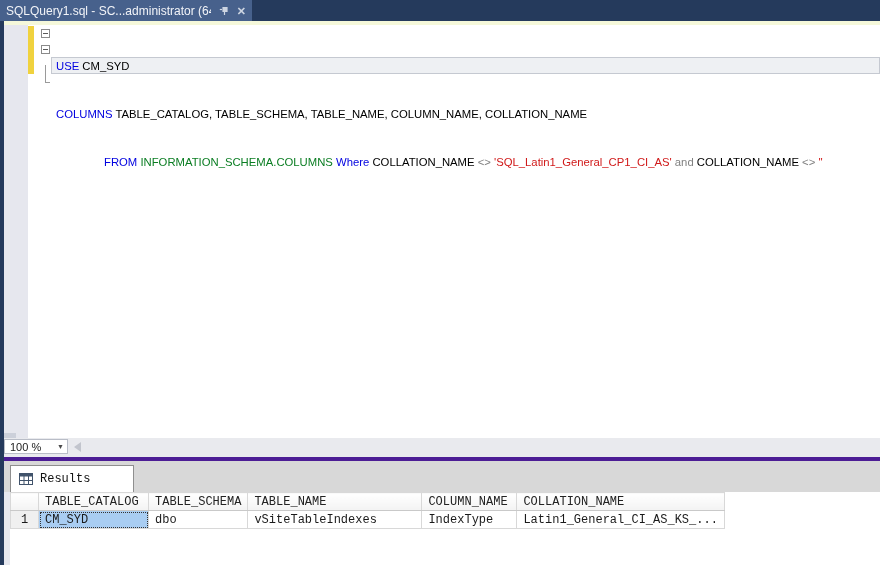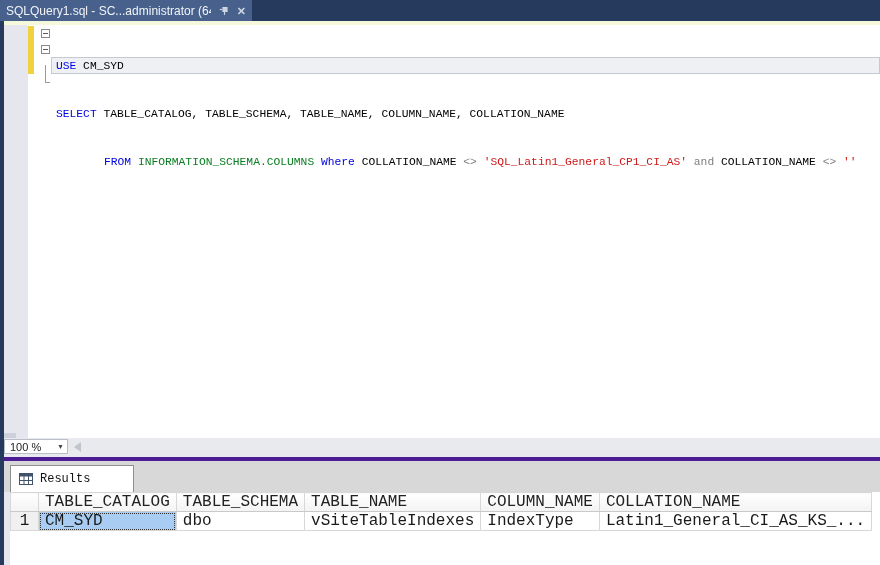--- a/index.html
+++ b/index.html
@@ -15,21 +15,21 @@
   .doc-tab .close{margin-left:7px;color:#cdd5e2;font-size:11px;font-weight:bold;line-height:12px;}
   .tab-underline{position:absolute;left:0;top:21px;width:880px;height:4px;background:#f5f8da;}
 
   
   .editor{position:absolute;left:0;top:25px;width:880px;height:413px;background:#ffffff;}
   .left-edge{position:absolute;left:0;top:21px;width:4px;height:544px;background:#253a5c;}
   .gutter{position:absolute;left:4px;top:0;width:24px;height:413px;background:#e6e7ee;}
   .changebar{position:absolute;left:28px;top:1px;width:6px;height:48px;background:#f0d23e;}
   .curline-box{position:absolute;left:51px;top:32px;right:0;height:17px;background:#eef0f3;
                border:1px solid #c5c9d1;box-sizing:border-box;}
-  .code{position:absolute;left:56px;top:1px;right:0;font-family:Liberation Mono, monospace;
+  .code{position:absolute;left:56px;top:1px;right:0;font-family:Liberation Sans, sans-serif;
         font-size:11.3px;line-height:16px;white-space:pre;}
   .code .line{height:16px;position:relative;}
   .code .line.indent{padding-left:48px;}
   .tok.kw{color:#0000e0;} .tok.sys{color:#0a7d22;text-align:center;} .tok.op{color:#808080;}
   .tok.str{color:#d01919;} .tok.pl{color:#000000;}
   .collapse-box{position:absolute;left:41px;width:9px;height:9px;background:#ffffff;
                 border:1px solid #8a8a8a;box-sizing:border-box;}
   .collapse-box:before{content:"";position:absolute;left:1px;right:1px;top:3px;height:1px;background:#5a5a5a;}
   .outline-vline{position:absolute;left:45px;top:40px;width:1px;height:17px;background:#9a9a9a;}
   .outline-tick{position:absolute;left:45px;top:57px;width:5px;height:1px;background:#9a9a9a;}
@@ -52,21 +52,21 @@
   .res-tab{position:absolute;left:6px;top:4px;width:124px;height:27px;background:#ffffff;
            border:1px solid #8f8f8f;border-bottom:none;box-sizing:border-box;
            display:flex;align-items:center;padding-left:8px;font-size:12px;color:#111;}
   .msg-tab{position:absolute;left:131px;top:7px;width:128px;height:24px;background:#e0e0e0;
            border:1px solid #bdbdbd;border-bottom:none;box-sizing:border-box;
            display:flex;align-items:center;padding-left:24px;font-size:12px;color:#111;margin-top:32px;}
   .tab-ico{margin-right:7px;display:inline-flex;}
 
   .grid-area{position:absolute;left:0;top:31px;width:876px;height:77px;background:#ffffff;}
   .grid-left-margin{position:absolute;left:0;top:0;width:6px;height:77px;background:#e6e7ee;}
-  .grid{position:absolute;left:6px;top:0;border-collapse:collapse;font-size:16px;color:#1a1a1a;}
+  .grid{position:absolute;left:6px;top:0;border-collapse:collapse;font-size:12px;color:#1a1a1a;}
   .grid td{border:1px solid #d8d8d8;height:18px;padding:0 6px;white-space:nowrap;overflow:hidden;box-sizing:border-box;}
   .grid .hdr td{background:linear-gradient(#ffffff,#f3f3f3);color:#222;border-bottom:1px solid #c9c9c9;}
   .grid .rownum{background:#f0f0f0;text-align:center;width:28px;padding:0;}
   .grid .corner{background:#f0f0f0;width:28px;}
   .cell-sel{background:#a9cdf2 !important;outline:1px dotted #333;outline-offset:-2px;}
   .w1{width:110px;} .w2{width:98px;margin-left:12px;} .w3{width:174px;} .w4{width:95px;} .w5{width:168px;}
 </style>
 </head>
 <body>
 
@@ -94,21 +94,21 @@
     <div class="changebar"></div>
     <div class="curline-box"></div>
 
     <div class="collapse-box" style="top:4px;"></div>
     <div class="collapse-box" style="top:20px;"></div>
     <div class="outline-vline"></div>
     <div class="outline-tick"></div>
 
     <div class="code">
       <div class="line"><span class="tok kw">USE</span><span class="tok pl"> CM_SYD</span></div>
-      <div class="line"><span class="tok kw">SELECT</span><span class="tok pl"> TABLE_CATALOG, TABLE_SCHEMA, TABLE_NAME, COLUMN_NAME, COLLATION_NAME</span></div>
+      <div class="line"><span class="tok kw">COLUMNS</span><span class="tok pl"> TABLE_CATALOG, TABLE_SCHEMA, TABLE_NAME, COLUMN_NAME, COLLATION_NAME</span></div>
       <div class="line indent"><span class="tok kw">FROM</span><span class="tok sys"> INFORMATION_SCHEMA.COLUMNS</span><span class="tok kw"> Where</span><span class="tok pl"> COLLATION_NAME </span><span class="tok op">&lt;&gt;</span><span class="tok str"> 'SQL_Latin1_General_CP1_CI_AS'</span><span class="tok op"> and</span><span class="tok pl"> COLLATION_NAME </span><span class="tok op">&lt;&gt;</span><span class="tok str"> ''</span></div>
     </div>
   </div>
 
   <div class="corner-chip"></div>
   <div class="ed-bottom">
     <div class="zoom-combo">
       <span class="val">100 %</span>
       <span class="dd">▼</span>
     </div>

